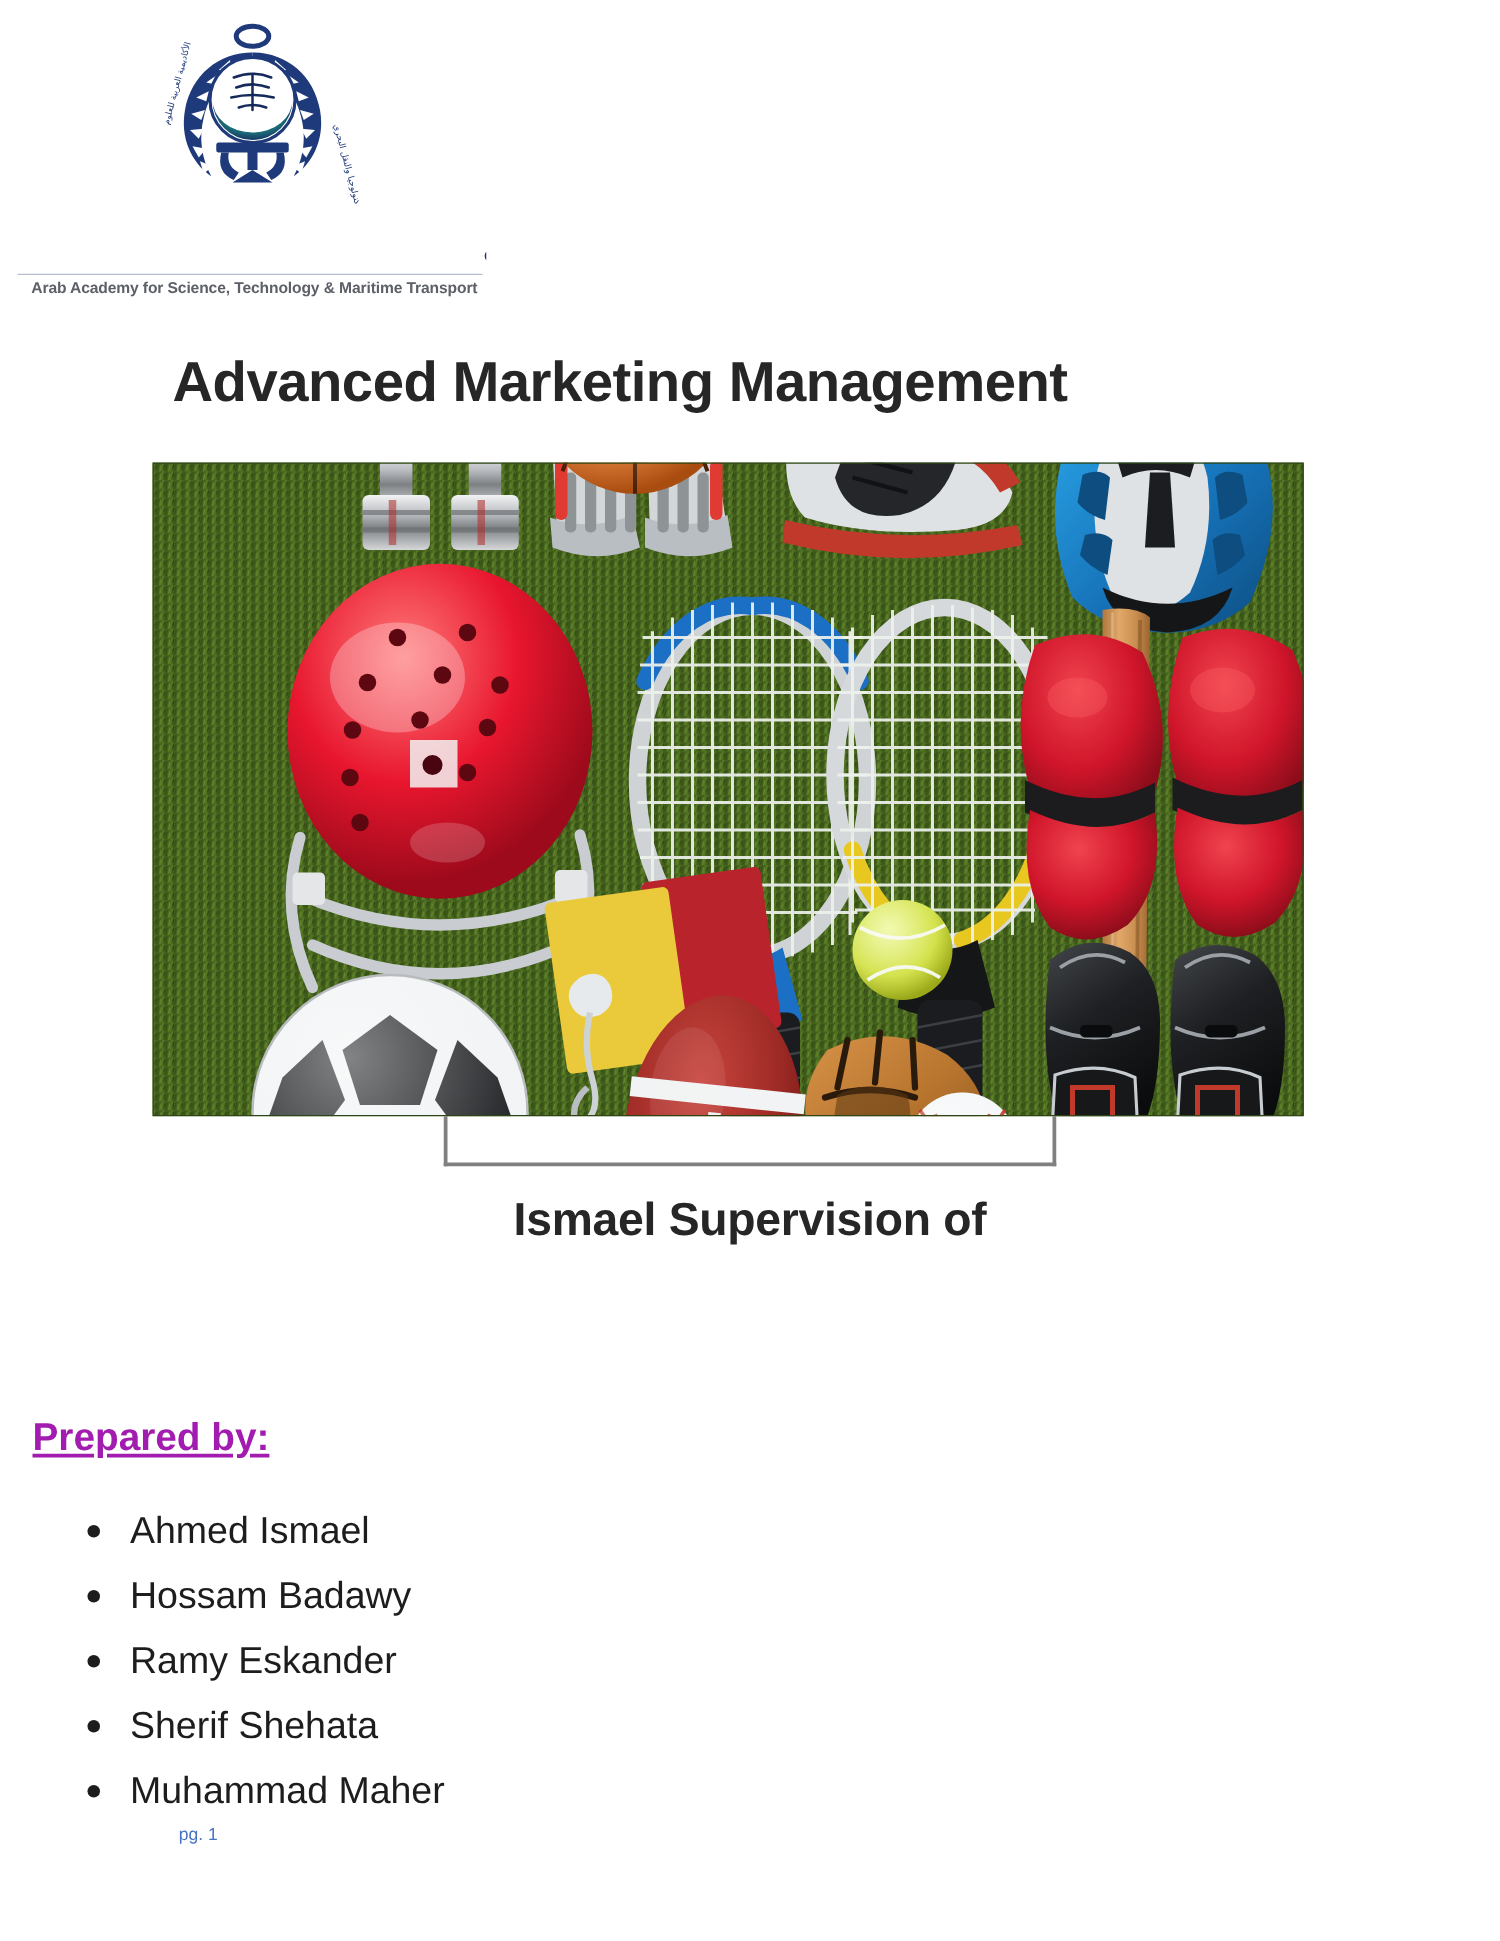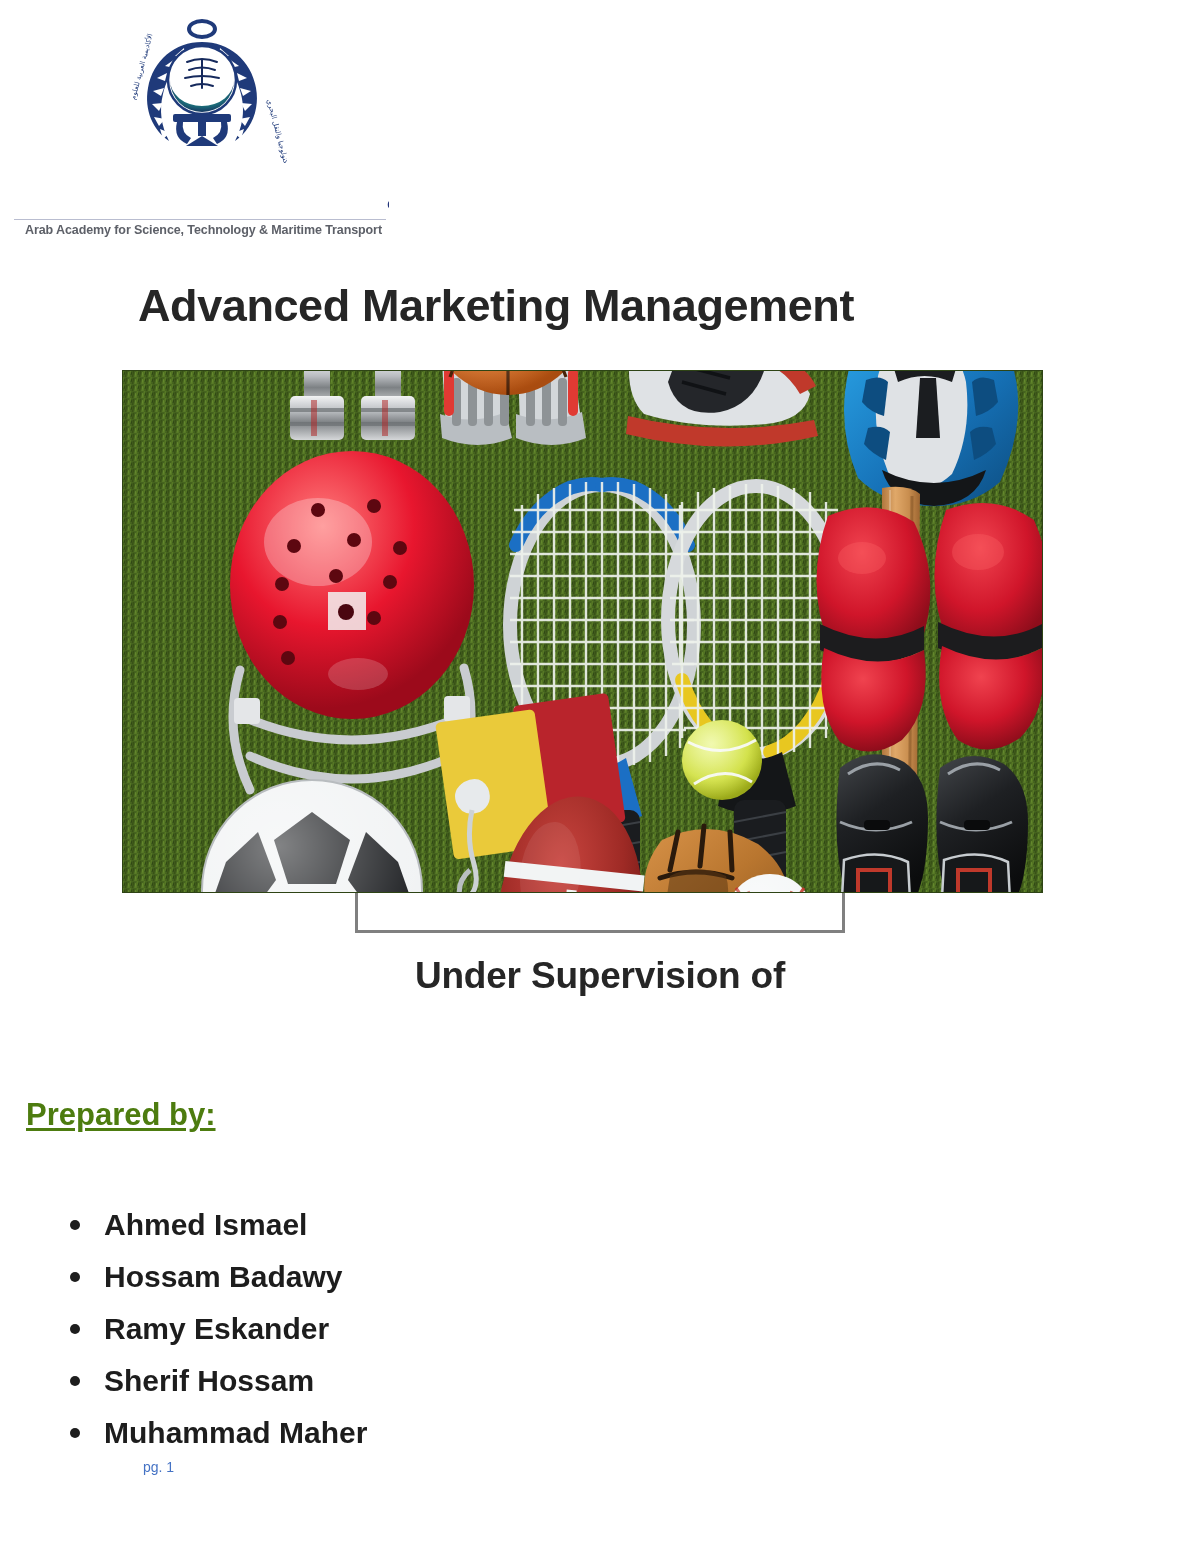--- a/index.html
+++ b/index.html
@@ -100,39 +100,39 @@
     font-size: 37px;
     font-weight: bold;
     color: #262626;
     letter-spacing: -0.2px;
   }
 
   
   .prepared-heading {
     position: absolute;
     left: 26px;
-    top: 1097px;
+    top: 1132px;
     font-size: 31px;
     font-weight: bold;
-    color: #4d7c0f;
+    color: #a21caf;
     text-decoration: underline;
     text-underline-offset: 3px;
   }
   .names-list {
     position: absolute;
     left: 60px;
     top: 1199px;
     width: 700px;
     margin: 0;
     padding: 0;
     list-style: none;
   }
   .names-list li {
     font-size: 30px;
-    font-weight: bold;
+    font-weight: normal;
     color: #1d1d1d;
     height: 52px;
     line-height: 52px;
     position: relative;
     padding-left: 44px;
     white-space: nowrap;
   }
   .names-list li .bullet {
     position: absolute;
     left: 10px;
@@ -634,40 +634,40 @@
         <circle cx="648" cy="548" r="44" fill="url(#ballShine)"></circle>
       </g>
 
       <rect x="0" y="0" width="921" height="523" fill="none" stroke="#2e4415" stroke-width="2"></rect>
     </g>
   </svg>
 </div>
 
 <div class="photo-bracket"></div>
 
-<div class="supervision">Under Supervision of</div>
+<div class="supervision">Ismael Supervision of</div>
 
 <div class="prepared-heading">Prepared by:</div>
 
 <ul class="names-list">
   <li>
     <span class="bullet"></span>
     <span>Ahmed Ismael</span>
   </li>
   <li>
     <span class="bullet"></span>
     <span>Hossam Badawy</span>
   </li>
   <li>
     <span class="bullet"></span>
     <span>Ramy Eskander</span>
   </li>
   <li>
     <span class="bullet"></span>
-    <span>Sherif Hossam</span>
+    <span>Sherif Shehata</span>
   </li>
   <li>
     <span class="bullet"></span>
     <span>Muhammad Maher</span>
   </li>
 </ul>
 
 <div class="page-footer">pg. 1</div>
 
 </body></html>

